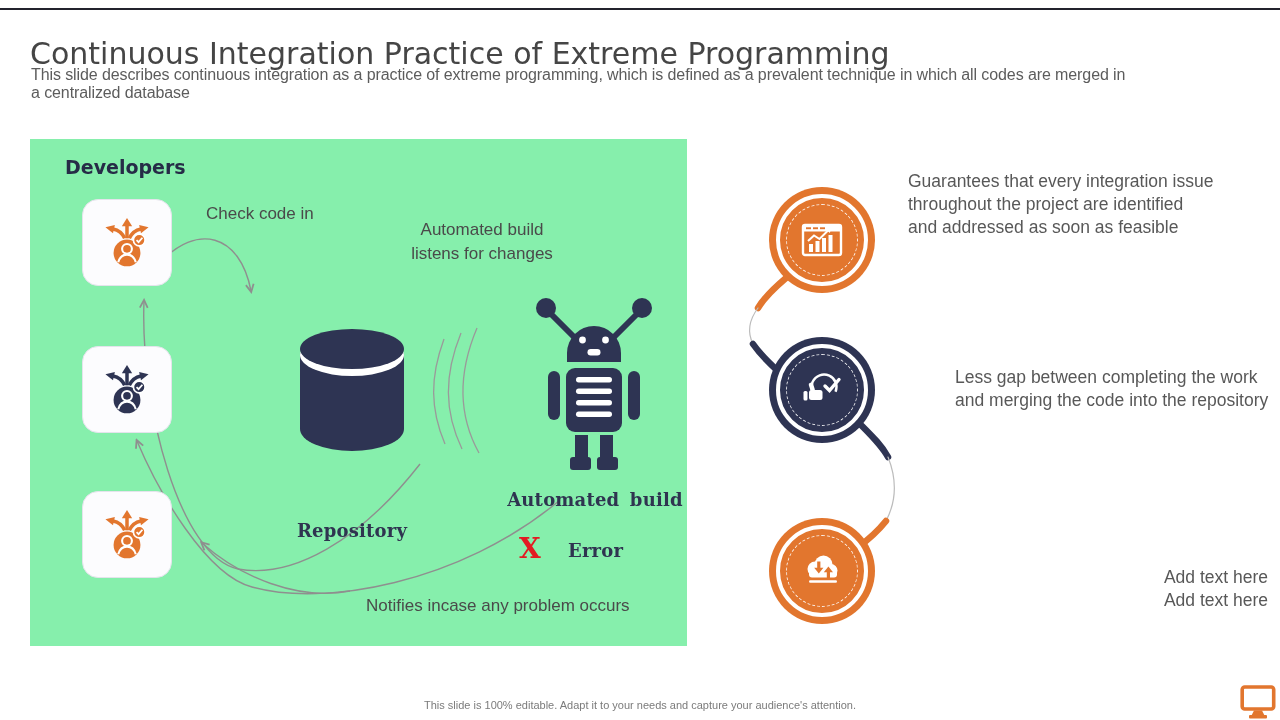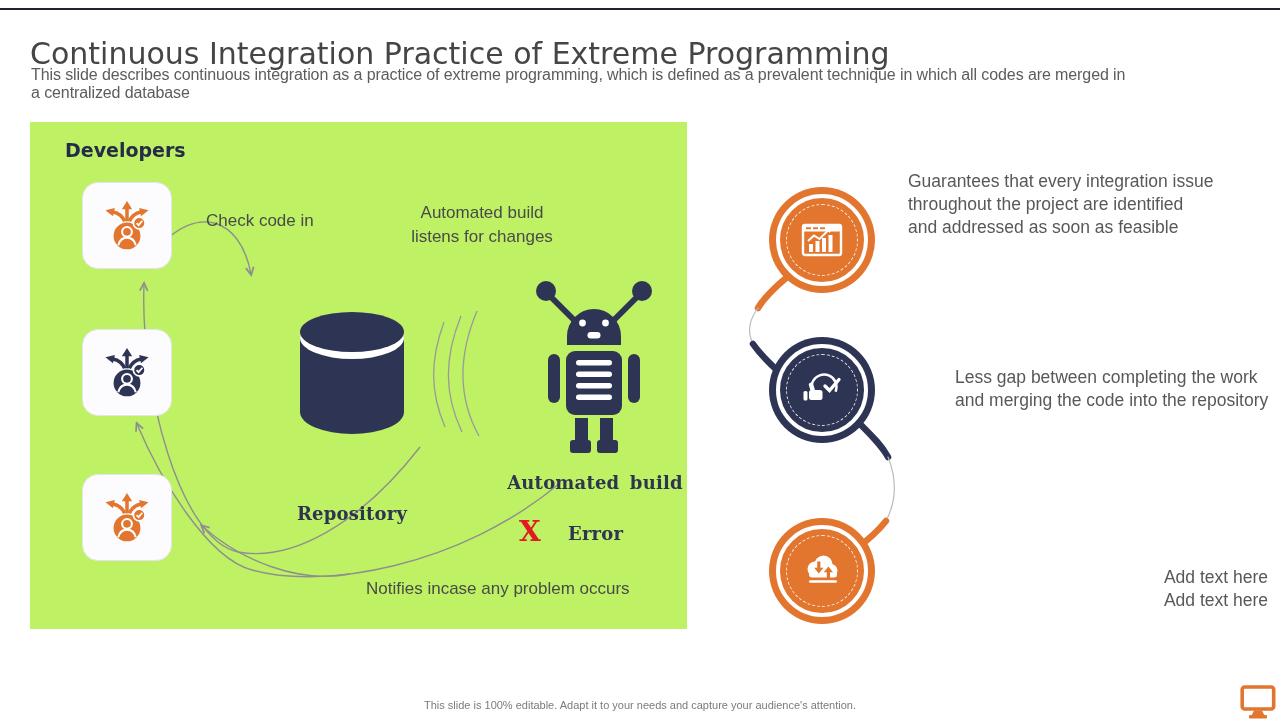--- a/index.html
+++ b/index.html
@@ -5,30 +5,30 @@
   html,body{margin:0;padding:0;}
   body{width:1280px;height:720px;background:#ffffff;position:relative;overflow:hidden;
        font-family:"Liberation Sans",sans-serif;color:#444;}
   .top-line{position:absolute;left:0;top:8px;width:1280px;height:2px;background:#23232d;}
   .title{position:absolute;left:30px;top:12px;width:1200px;
          font-family:"DejaVu Sans",sans-serif;font-size:30px;font-weight:400;color:#454545;
          letter-spacing:0px;margin-top:24px;}
   .subtitle{position:absolute;left:31px;top:66px;width:1100px;font-size:16px;color:#5c5c5c;letter-spacing:-0.1px;}
 
   
-  .panel{position:absolute;left:30px;top:122px;width:657px;height:507px;background:#bef264;}
+  .panel{position:absolute;left:30px;top:139px;width:657px;height:507px;background:#86efac;}
   .panel-heading{position:absolute;left:35px;top:17px;font-family:"DejaVu Sans",sans-serif;
                  font-size:19px;font-weight:bold;color:#262c47;}
   .overlay{position:absolute;left:0;top:0;width:657px;height:507px;}
   .dev-card{position:absolute;left:52px;width:88px;height:85px;background:#fcfcfe;
             border:1px solid #e4e4ec;border-radius:16px;display:flex;align-items:center;justify-content:center;}
   .dev-card.d1{top:60px;} .dev-card.d2{top:207px;} .dev-card.d3{top:352px;}
   .dev-orange{color:#e2762e;} .dev-navy{color:#2e3453;}
   .plain-label{position:absolute;font-size:17px;color:#4a4a4a;}
-  .check-label{left:176px;top:65px;margin-top:24px;}
+  .check-label{left:176px;top:65px;}
   .listens-label{left:352px;top:79px;width:200px;text-align:center;white-space:pre-line;line-height:24px;}
   .notifies-label{left:336px;top:457px;text-align:right;}
   .repo-svg{position:absolute;left:262px;top:178px;}
   .robot-svg{position:absolute;left:499px;top:155px;}
   .serif-label{position:absolute;font-family:"DejaVu Serif",serif;font-weight:bold;
                font-size:18px;color:#2f3450;letter-spacing:0.2px;}
   .repo-label{left:242px;top:349px;width:160px;text-align:center;margin-top:32px;}
   .build-label{left:470px;top:350px;width:190px;text-align:center;word-spacing:4px;}
   .error-label{left:538px;top:401px;}
   .error-x{position:absolute;left:489px;top:393px;font-family:"DejaVu Serif",serif;

